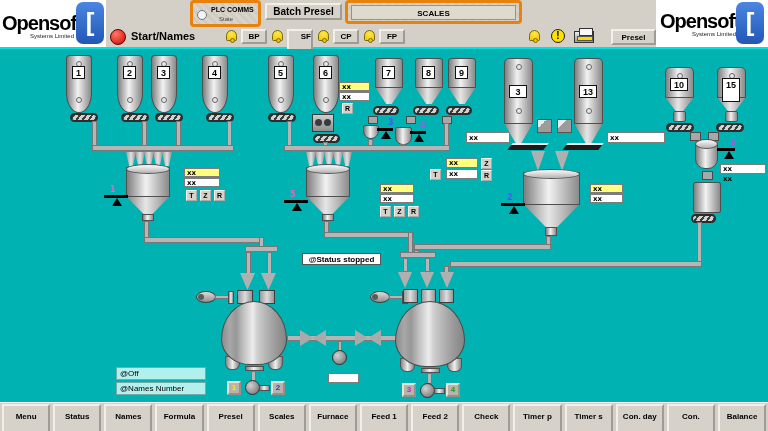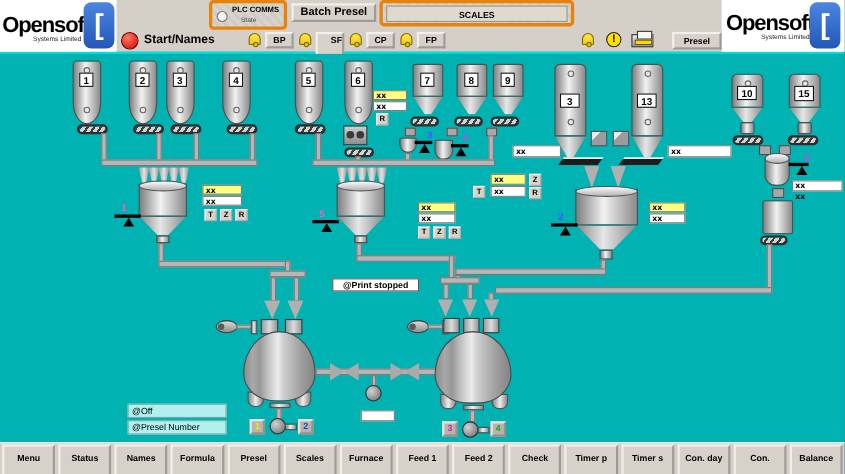--- a/index.html
+++ b/index.html
@@ -273,21 +273,21 @@
   <div class="a disp dispY" style="left:590px;top:184px;width:33px;height:9px;">xx</div>
   <div class="a disp" style="left:590px;top:194px;width:33px;height:9px;">xx</div>
 
   <div class="a met silo" style="left:665px;top:67px;width:29px;height:31px;border-radius:5px 5px 0 0;"></div>
   <div class="a cone" style="left:665px;top:98px;width:29px;height:14px;"></div>
   <div class="a met" style="left:673px;top:111px;width:13px;height:11px;border-radius:2px;"></div>
   <div class="a met silo" style="left:717px;top:67px;width:29px;height:31px;border-radius:5px 5px 0 0;"></div>
   <div class="a cone" style="left:717px;top:98px;width:29px;height:14px;"></div>
   <div class="a met" style="left:725px;top:111px;width:13px;height:11px;border-radius:2px;"></div>
   <div class="a plate" style="left:670px;top:78px;width:18px;height:13px;">10</div>
-  <div class="a plate" style="left:722px;top:78px;width:18px;height:14px;">15</div>
+  <div class="a plate" style="left:722px;top:78px;width:18px;height:24px;">15</div>
   <div class="a conv" style="left:666px;top:123px;width:28px;height:9px;"></div>
   <div class="a conv" style="left:716px;top:123px;width:28px;height:9px;"></div>
   <div class="a gate" style="left:690px;top:132px;width:11px;height:9px;"></div>
   <div class="a gate" style="left:708px;top:132px;width:11px;height:9px;"></div>
 
   <div class="a met vtop" style="left:695px;top:142px;width:23px;height:27px;border-radius:3px 3px 10px 10px;"></div>
   <div class="a beam" style="left:717px;top:148px;width:18px;height:3px;"></div>
   <div class="a ful" style="left:724px;top:151px;"></div>
   <span class="a sdig" style="left: 731px; top: 140px; color: rgb(168, 88, 224);">6</span>
   <div class="a disp" style="left:720px;top:164px;width:46px;height:10px;">xx</div>
@@ -314,21 +314,21 @@
   <div class="a pipe" style="left:400px;top:252px;width:36px;height:6px;"></div>
   <div class="a pipe" style="left:403px;top:258px;width:5px;height:14px;"></div>
   <div class="a pipe" style="left:425px;top:258px;width:5px;height:14px;"></div>
   <div class="a pipe" style="left:697px;top:222px;width:5px;height:42px;"></div>
   <div class="a pipe" style="left:450px;top:261px;width:252px;height:6px;"></div>
   <div class="a pipe" style="left:444px;top:266px;width:5px;height:7px;"></div>
   <div class="a arrowF" style="left:398px;top:272px;width:14px;height:16px;"></div>
   <div class="a arrowF" style="left:420px;top:272px;width:14px;height:16px;"></div>
   <div class="a arrowF" style="left:440px;top:272px;width:14px;height:16px;"></div>
 
-  <div class="a msg" style="left:302px;top:253px;width:79px;height:12px;">@Print stopped</div>
+  <div class="a msg" style="left:302px;top:253px;width:79px;height:12px;">@Status stopped</div>
 
   <div class="a legs" style="left:225px;top:356px;width:15px;height:14px;"></div>
   <div class="a legs" style="left:268px;top:356px;width:15px;height:14px;"></div>
   <div class="a blower" style="left:196px;top:291px;width:20px;height:12px;"></div>
   <div class="a pipe" style="left:215px;top:295px;width:14px;height:4px;"></div>
   <div class="a met" style="left:228px;top:291px;width:6px;height:13px;"></div>
   <div class="a inbox" style="left:237px;top:290px;width:16px;height:14px;"></div>
   <div class="a inbox" style="left:259px;top:290px;width:16px;height:14px;"></div>
   <div class="a rmix" style="left:221px;top:301px;width:66px;height:64px;"></div>
   <div class="a met" style="left:245px;top:366px;width:19px;height:5px;"></div>
@@ -357,21 +357,21 @@
   <div class="a inbox" style="left:439px;top:289px;width:15px;height:14px;"></div>
   <div class="a rmix" style="left:395px;top:301px;width:70px;height:66px;"></div>
   <div class="a met" style="left:421px;top:368px;width:19px;height:5px;"></div>
   <div class="a pipe" style="left:427px;top:373px;width:5px;height:11px;"></div>
   <div class="a gaugec" style="left:420px;top:383px;width:15px;height:15px;"></div>
   <div class="a met" style="left:434px;top:388px;width:11px;height:6px;"></div>
   <div class="a mbtn" style="left: 402px; top: 383px; width: 14px; height: 14px; color: rgb(192, 40, 192);">3</div>
   <div class="a mbtn" style="left: 446px; top: 383px; width: 14px; height: 14px; color: rgb(24, 160, 24);">4</div>
 
   <div class="a cyanbox" style="left:116px;top:367px;width:90px;height:13px;">@Off</div>
-  <div class="a cyanbox" style="left:116px;top:382px;width:90px;height:13px;">@Presel Number</div>
+  <div class="a cyanbox" style="left:116px;top:382px;width:90px;height:13px;">@Names Number</div>
 
   <div class="a" style="left:0;top:402px;width:768px;height:29px;background:#d4d0c8;border-top:1px solid #fff;display:flex;gap:3px;padding:1px 2px;box-sizing:border-box;">
     <div class="menubtn">Menu</div>
     <div class="menubtn">Status</div>
     <div class="menubtn">Names</div>
     <div class="menubtn">Formula</div>
     <div class="menubtn">Presel</div>
     <div class="menubtn">Scales</div>
     <div class="menubtn">Furnace</div>
     <div class="menubtn">Feed 1</div>

